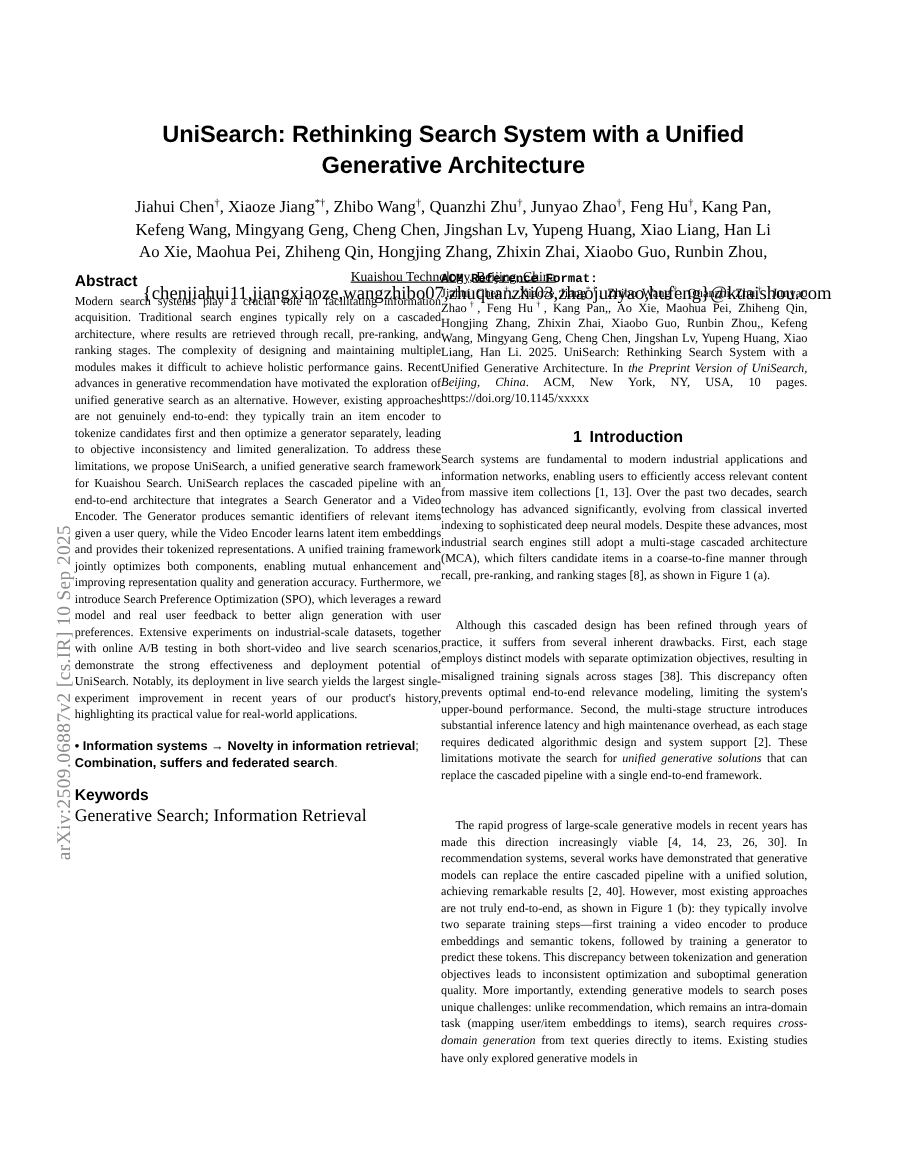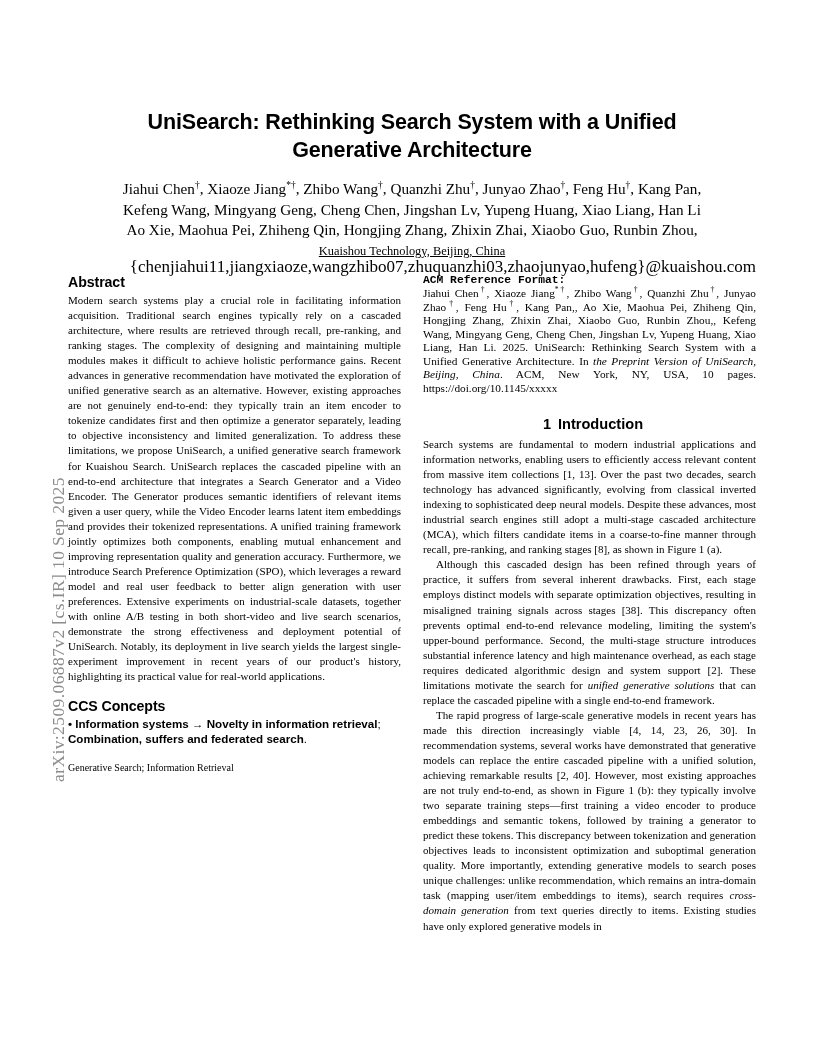--- a/index.html
+++ b/index.html
@@ -79,25 +79,24 @@
   }
   .emails {
     text-align: right;
     font-size: 17px;
     line-height: 16px;
   }
 
   
   .columns {
     position: absolute;
-    top: 274px;
+    top: 248px;
     left: 0;
     width: 688px;
     display: flex;
-    gap: 22px;
   }
   .col {
     width: 333px;
   }
 
   h2.sec-head {
     font-family: "Liberation Sans", "DejaVu Sans", sans-serif;
     font-weight: bold;
     font-size: 14.2px;
     margin: 0 0 3px 0;
@@ -112,33 +111,33 @@
   }
   h2.num-head .numlabel { display: inline-block; width: 22px; }
 
   p.body {
     font-size: 11px;
     line-height: 15.05px;
     text-align: justify;
     margin: 0;
     hyphens: manual;
   }
-  p.body.indent { text-indent: 13px; }
+  p.body.indent { text-indent: 13px; margin-top: 31px; }
 
   .ccs-body {
     font-family: "Liberation Sans", "DejaVu Sans", sans-serif;
     font-size: 11.6px;
     line-height: 14.6px;
     font-weight: bold;
     margin: 0;
   }
   .ccs-body .thin { font-weight: normal; }
 
   .kw-body {
-    font-size: 10px;
+    font-size: 16px;
     line-height: 15px;
     margin: 0;
   }
 
   .gap-lg { height: 14px; }
   .gap-sm { height: 7px; }
 
   
   .acm-ref-head {
     font-family: Liberation Mono, monospace;
@@ -183,25 +182,25 @@
 
   <div class="columns">
 
     <div class="col">
 
       <h2 class="sec-head">Abstract</h2>
       <p class="body">Modern search systems play a crucial role in facilitating information acquisition. Traditional search engines typically rely on a cascaded architecture, where results are retrieved through recall, pre-ranking, and ranking stages. The complexity of designing and maintaining multiple modules makes it difficult to achieve holistic performance gains. Recent advances in generative recommendation have motivated the exploration of unified generative search as an alternative. However, existing approaches are not genuinely end-to-end: they typically train an item encoder to tokenize candidates first and then optimize a generator separately, leading to objective inconsistency and limited generalization. To address these limitations, we propose UniSearch, a unified generative search framework for Kuaishou Search. UniSearch replaces the cascaded pipeline with an end-to-end architecture that integrates a Search Generator and a Video Encoder. The Generator produces semantic identifiers of relevant items given a user query, while the Video Encoder learns latent item embeddings and provides their tokenized representations. A unified training framework jointly optimizes both components, enabling mutual enhancement and improving representation quality and generation accuracy. Furthermore, we introduce Search Preference Optimization (SPO), which leverages a reward model and real user feedback to better align generation with user preferences. Extensive experiments on industrial-scale datasets, together with online A/B testing in both short-video and live search scenarios, demonstrate the strong effectiveness and deployment potential of UniSearch. Notably, its deployment in live search yields the largest single-experiment improvement in recent years of our product's history, highlighting its practical value for real-world applications.</p>
 
       <div class="gap-lg"></div>
 
-      <h2 class="sec-head">CCS Concepts</h2>
       <p class="ccs-body"><span>•</span> <span>Information systems</span> <span>→</span> <span>Novelty in information retrieval</span><span class="thin">;</span> <span>Combination, suffers and federated search</span><span class="thin">.</span></p>
 
       <div class="gap-lg"></div>
 
+      <h2 class="sec-head">Keywords</h2>
       <p class="kw-body">Generative Search; Information Retrieval</p>
 
     </div>
 
     <div class="col">
 
       <p class="acm-ref-head">ACM Reference Format:</p>
       <p class="acm-ref-body"><span>Jiahui Chen</span><sup>†</sup><span>, Xiaoze Jiang</span><sup>*†</sup><span>, Zhibo Wang</span><sup>†</sup><span>, Quanzhi Zhu</span><sup>†</sup><span>, Junyao Zhao</span><sup>†</sup><span>, Feng Hu</span><sup>†</sup><span>, Kang Pan,, Ao Xie, Maohua Pei, Zhiheng Qin, Hongjing Zhang, Zhixin Zhai, Xiaobo Guo, Runbin Zhou,, Kefeng Wang, Mingyang Geng, Cheng Chen, Jingshan Lv, Yupeng Huang, Xiao Liang, Han Li. 2025. UniSearch: Rethinking Search System with a Unified Generative Architecture. In </span><i>the Preprint Version of UniSearch, Beijing, China</i><span>. ACM, New York, NY, USA, 10 pages. https://doi.org/10.1145/xxxxx</span></p>
 
       <div class="gap-lg"></div>

